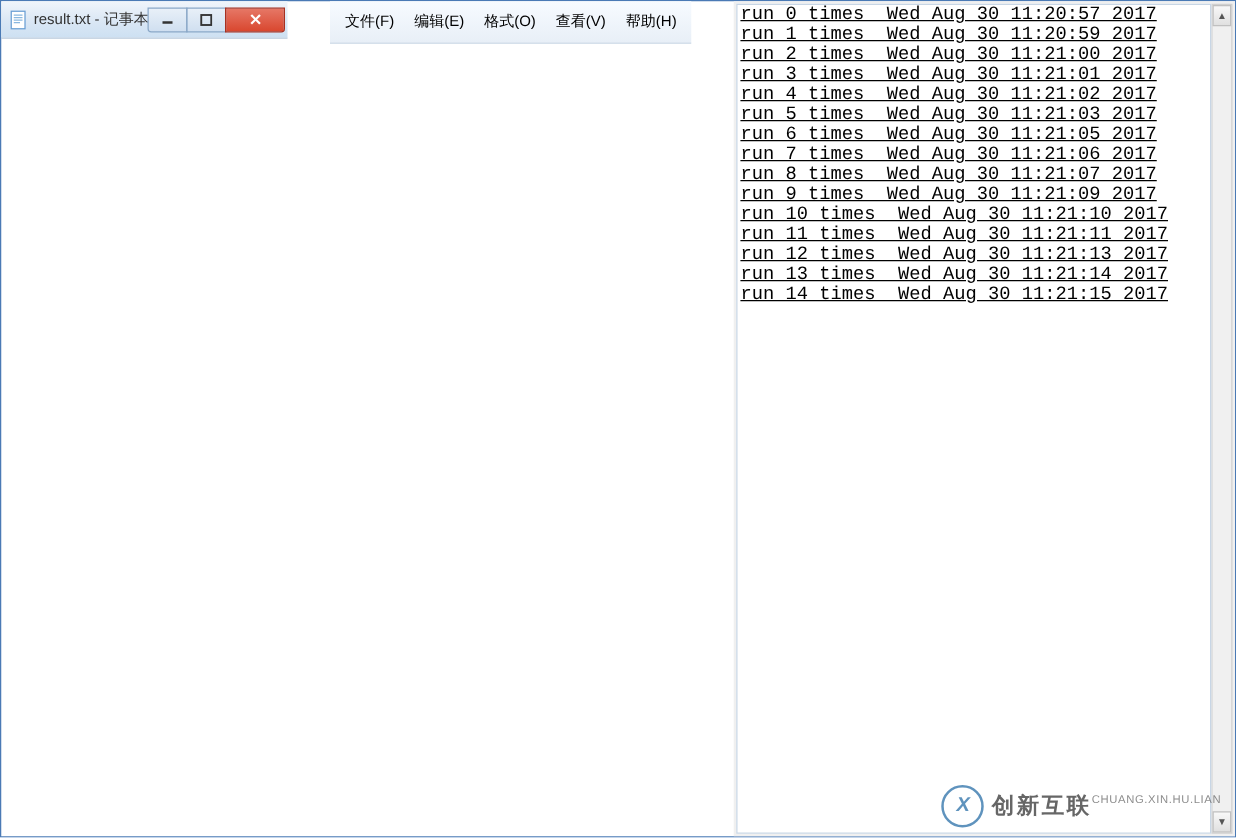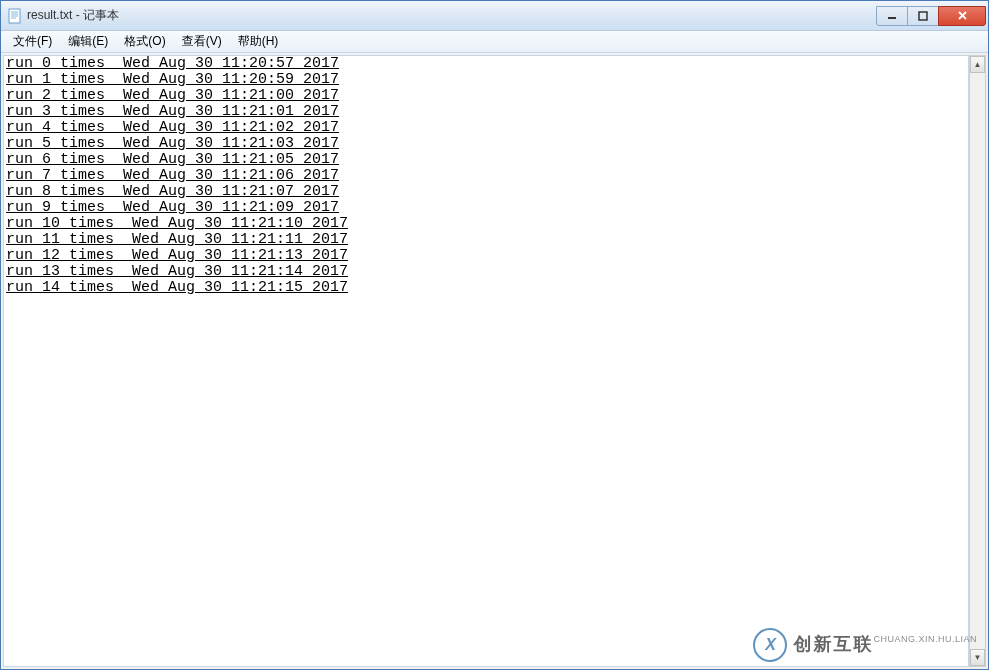--- a/index.html
+++ b/index.html
@@ -17,21 +17,22 @@
     }
     .window {
       position: absolute;
       top: 0;
       left: 0;
       width: 989px;
       height: 670px;
       background: #fff;
       border: 1px solid #4a7ab5;
       display: flex;
-      flex-direction: column;
+      flex-direction: row;
+      gap: 34px;
     }
     .titlebar {
       height: 30px;
       background: linear-gradient(to bottom, #f0f5fb 0%, #dce8f5 50%, #cde0f2 100%);
       display: flex;
       align-items: center;
       padding: 0 2px 0 6px;
       border-bottom: 1px solid #b8c9db;
     }
     .titlebar-icon {
@@ -66,21 +67,21 @@
     .win-btn.min { border-radius: 0 0 0 3px; }
     .win-btn.max { }
     .win-btn.close {
       width: 48px;
       background: linear-gradient(to bottom, #e67766, #d9472f);
       border-color: #a83020;
       border-radius: 0 0 3px 0;
       color: #fff;
     }
     .menubar {
-      height: 22px;
+      height: 34px;
       background: linear-gradient(to bottom, #f7fbff, #e8eff7);
       border-bottom: 1px solid #c8d6e5;
       display: flex;
       align-items: center;
       padding: 0 4px;
       font-size: 12px;
     }
     .menu-item {
       padding: 2px 8px;
       cursor: pointer;

